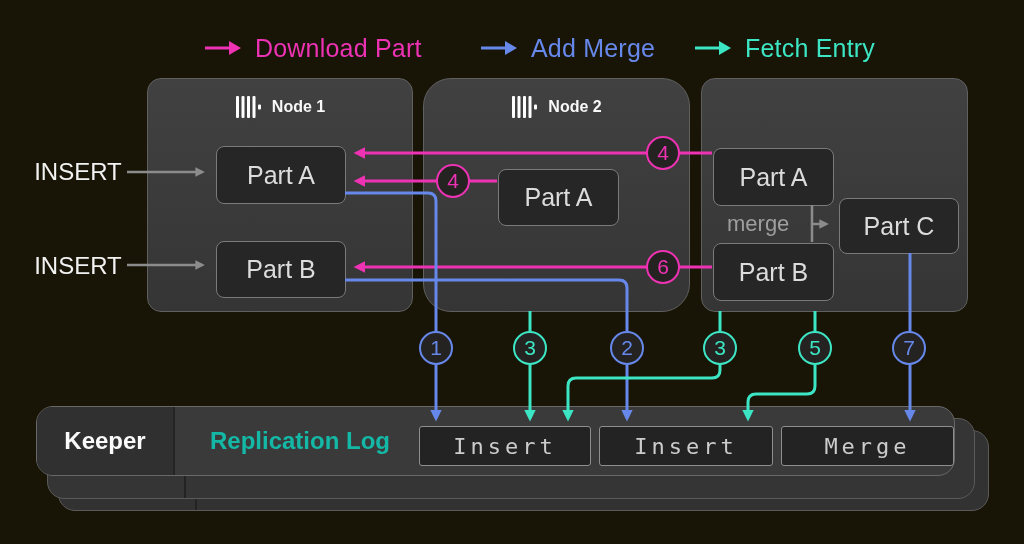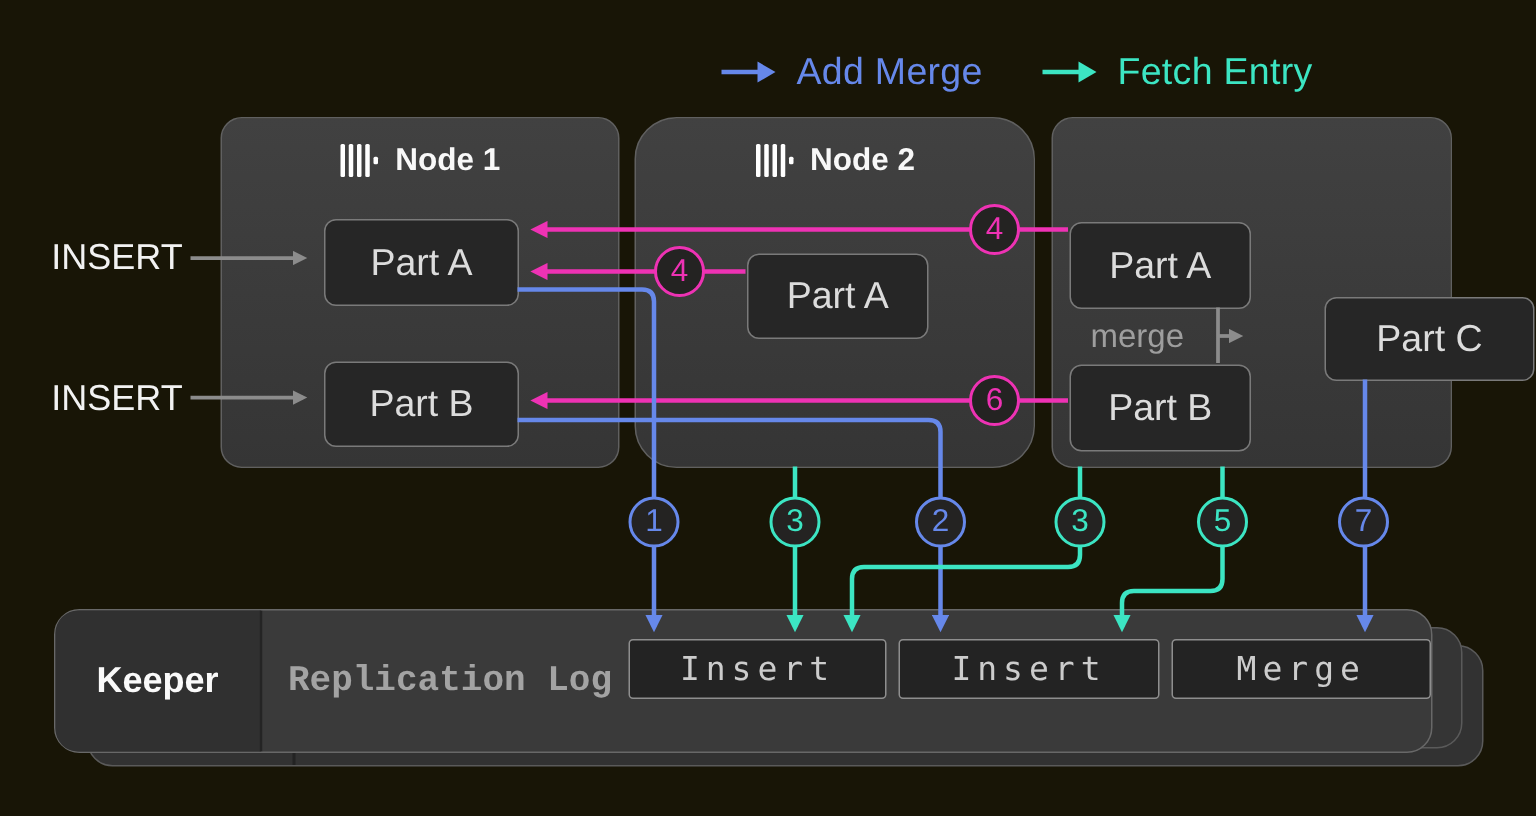--- a/index.html
+++ b/index.html
@@ -19,21 +19,21 @@
 
   
   .node{
     position:absolute;width:266px;height:234px;border-radius:14px;
     background:linear-gradient(180deg,#414141 0%,#353535 100%);
     border:1.5px solid #606060;box-sizing:border-box;
   }
   .node-title{
     position:absolute;left:0;top:15px;width:100%;
     display:flex;align-items:center;justify-content:center;gap:10px;
-    color:#f8f8f8;font-size:21px;font-weight:600;
+    color:#f8f8f8;font-size:16px;font-weight:600;
   }
   .part{
     position:absolute;background:#262626;border:1.5px solid #7a7a7a;border-radius:8px;
     box-sizing:border-box;display:flex;align-items:center;justify-content:center;
     color:#dcdcdc;font-size:25px;font-weight:400;
   }
   .merge-lbl{position:absolute;color:#9e9e9e;font-size:22px;}
 
   
   .insert-lbl{position:absolute;width:100px;text-align:center;color:#f2f2f2;font-size:24px;font-weight:500;}
@@ -51,52 +51,59 @@
 
   
   .keeper-layer{
     position:absolute;border-radius:17px;box-sizing:border-box;
     border:1.5px solid #5a5a5a;
   }
   .keeper-layer .sep{position:absolute;top:0;bottom:0;width:2px;background:#232323;}
   #keeper-back{left:58px;top:430px;width:931px;height:81px;background:#323232;z-index:1;}
   #keeper-mid{left:47px;top:418px;width:928px;height:81px;background:#353535;z-index:2;}
   #keeper-front{
-    left:36px;top:406px;width:919px;height:96px;background:#3a3a3a;
+    left:36px;top:406px;width:919px;height:70px;background:#3a3a3a;
     border:1.5px solid #686868;z-index:3;padding-left:36px;
   }
   .keeper-title{
     position:absolute;left:0;top:0;width:136px;height:100%;
     background:#303030;border-right:2px solid #242424;
     border-radius:15px 0 0 15px;
     display:flex;align-items:center;justify-content:center;
     color:#fafafa;font-size:24px;font-weight:600;
   }
   .log-title{
     position:absolute;left:148px;top:0;width:230px;height:100%;
     display:flex;align-items:center;justify-content:center;
-    color:#a3a3a3;font-size:24px;font-weight:600;font-family:Liberation Mono, monospace;
+    color:#14b8a6;font-size:24px;font-weight:600;
   }
   .log-entry{
     position:absolute;top:19px;height:40px;background:#232323;
     border:1.5px solid #8e8e8e;border-radius:3px;box-sizing:border-box;
     display:flex;align-items:center;justify-content:center;
     font-family:"DejaVu Sans Mono", monospace;font-size:22px;color:#cccccc;letter-spacing:4px;
   }
 
   
   #wires{position:absolute;left:0;top:0;z-index:5;pointer-events:none;}
   .node,#keeper-front,#keeper-mid,#keeper-back{z-index:1;}
   .insert-lbl,.legend-item{z-index:4;}
 </style>
 </head>
 <body>
 
 <div id="stage">
 
+  <div class="legend-item" style="left:204px;">
+    <svg width="38" height="18" viewBox="0 0 38 18">
+      <line x1="1" y1="9" x2="26" y2="9" stroke="#ee32b4" stroke-width="3"></line>
+      <path d="M25 2 L37 9 L25 16 Z" fill="#ee32b4"></path>
+    </svg>
+    <span class="lbl lbl-magenta">Download Part</span>
+  </div>
   <div class="legend-item" style="left:480px;">
     <svg width="38" height="18" viewBox="0 0 38 18">
       <line x1="1" y1="9" x2="26" y2="9" stroke="#6688ea" stroke-width="3"></line>
       <path d="M25 2 L37 9 L25 16 Z" fill="#6688ea"></path>
     </svg>
     <span class="lbl lbl-blue">Add Merge</span>
   </div>
   <div class="legend-item" style="left:694px;">
     <svg width="38" height="18" viewBox="0 0 38 18">
       <line x1="1" y1="9" x2="26" y2="9" stroke="#3ce5c3" stroke-width="3"></line>
@@ -133,21 +140,21 @@
         <rect x="23" y="10.5" width="3" height="5" rx="1" fill="#fff"></rect>
       </svg>
       <span>Node 2</span>
     </div>
     <div class="part" style="left:74px;top:90px;width:121px;height:57px;">Part A</div>
   </div>
 
   <div class="node" style="left:701px;top:78px;width:267px;">
     <div class="part" style="left:11px;top:69px;width:121px;height:58px;">Part A</div>
     <div class="part" style="left:11px;top:164px;width:121px;height:58px;">Part B</div>
-    <div class="part" style="left:137px;top:119px;width:140px;height:56px;margin-left:44px;">Part C</div>
+    <div class="part" style="left:137px;top:119px;width:120px;height:56px;">Part C</div>
     <div class="merge-lbl" style="left:25px;top:132px;">merge</div>
   </div>
 
   <div id="keeper-back" class="keeper-layer">
     <div class="sep" style="left:136px;"></div>
   </div>
   <div id="keeper-mid" class="keeper-layer">
     <div class="sep" style="left:136px;"></div>
   </div>
   <div id="keeper-front" class="keeper-layer">

